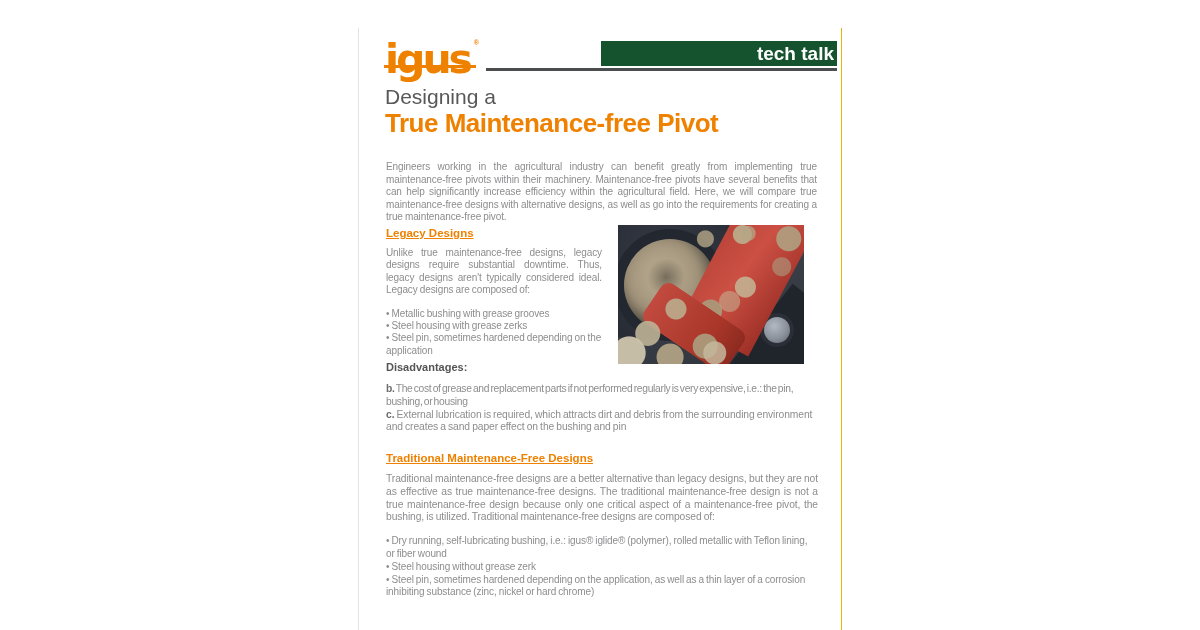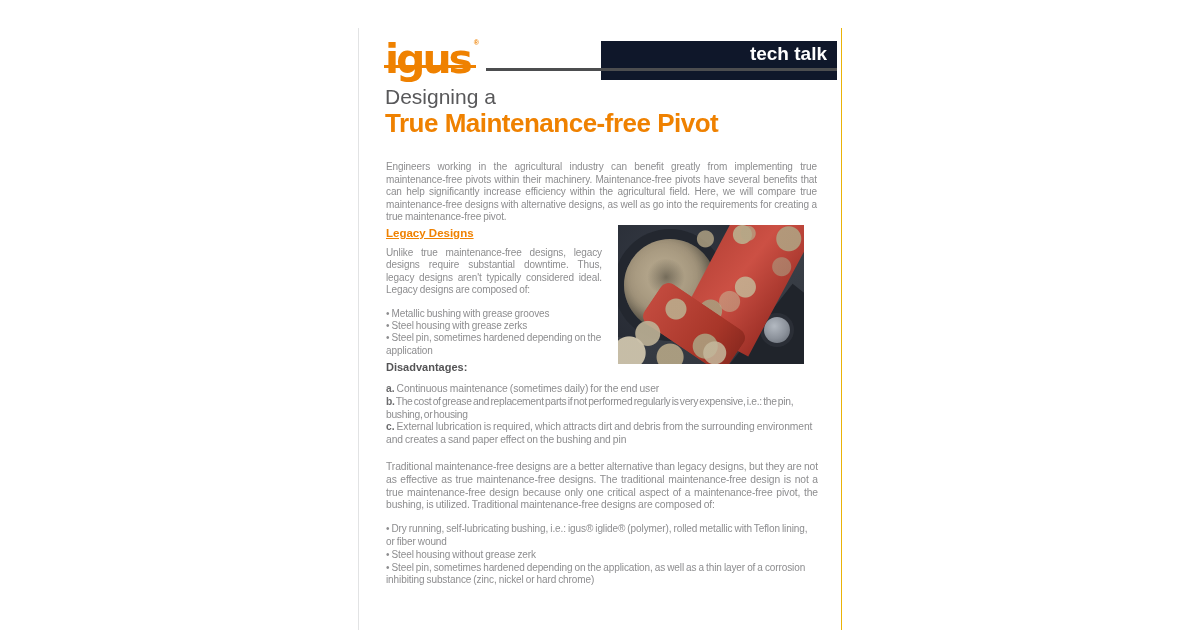--- a/index.html
+++ b/index.html
@@ -15,23 +15,23 @@
   }
   
   .logo-wrap{position:absolute;left:26px;top:8px;width:96px;height:52px;}
   .logo-text{
     font-family:"DejaVu Sans", sans-serif;font-weight:bold;
     font-size:41px;line-height:46px;color:#ef8100;letter-spacing:-3px;
   }
   .logo-bar{position:absolute;left:-1px;top:29px;width:92px;height:3px;background:#ef8100;}
   .logo-reg{position:absolute;right:2px;top:3px;font-size:7px;color:#ef8100;font-weight:bold;}
   .techtalk{
-    position:absolute;left:242px;top:13px;width:236px;height:39px;box-sizing:border-box;
-    background:#0f172a;color:#ffffff;font-size:19px;font-weight:bold;
-    text-align:right;padding-right:10px;line-height:25px;letter-spacing:0;
+    position:absolute;left:242px;top:13px;width:236px;height:25px;box-sizing:border-box;
+    background:#14532d;color:#ffffff;font-size:19px;font-weight:bold;
+    text-align:right;padding-right:3px;line-height:25px;letter-spacing:0;
   }
   .rule{position:absolute;left:127px;top:40px;width:351px;height:3px;background:#4c4d4f;}
   .kicker{position:absolute;left:26px;top:57px;font-size:21px;color:#58585a;}
   .title{position:absolute;left:26px;top:80px;font-size:26px;font-weight:bold;color:#ef8100;letter-spacing:-0.5px;}
   
   .bodytext{color:#8d8d8f;text-align:justify;letter-spacing:-0.1px;word-spacing:-0.6px;}
   .intro{position:absolute;left:27px;top:133px;width:431px;font-size:10px;line-height:12.6px;}
   .section-h{font-size:11.5px;font-weight:bold;color:#ef8100;margin:0;text-decoration:underline;}
   .legacy{position:absolute;left:27px;top:199px;width:216px;}
   .legacy p{margin:8px 0 0 0;font-size:10px;line-height:12.4px;}
@@ -144,27 +144,27 @@
     <div class="dark-corner"></div>
     <div class="pin"></div>
     <div class="red-arm"></div>
     <div class="red-cyl"></div>
     <div class="mud-overlay"></div>
   </div>
 
   <div class="disadvantages">
     <h3 class="dis-h">Disadvantages:</h3>
     <div class="dis-items">
-      <div class="dis-item"><span class="pfx">a.</span> <span>Continuous maintenance (sometimes daily) for the end user</span></div>
       <div class="dis-item tight"><span class="pfx">b.</span> <span>The cost of grease and replacement parts if not performed regularly is very expensive, i.e.: the pin, bushing, or housing</span></div>
       <div class="dis-item"><span class="pfx">c.</span> <span>External lubrication is required, which attracts dirt and debris from the surrounding environment and creates a sand paper effect on the bushing and pin</span></div>
     </div>
   </div>
 
   <div class="traditional">
+    <h3 class="section-h">Traditional Maintenance-Free Designs</h3>
     <p class="bodytext">Traditional maintenance-free designs are a better alternative than legacy designs, but they are not as effective as true maintenance-free designs. The traditional maintenance-free design is not a true maintenance-free design because only one critical aspect of a maintenance-free pivot, the bushing, is utilized. Traditional maintenance-free designs are composed of:</p>
     <div class="bullets">
       <div class="bullet bodytext"><span class="btext">Dry running, self-lubricating bushing, i.e.: igus® iglide® (polymer), rolled metallic with Teflon lining, or fiber wound</span></div>
       <div class="bullet bodytext"><span class="btext">Steel housing without grease zerk</span></div>
       <div class="bullet bodytext"><span class="btext">Steel pin, sometimes hardened depending on the application, as well as a thin layer of a corrosion inhibiting substance (zinc, nickel or hard chrome)</span></div>
     </div>
   </div>
 
   <div class="footer-link">Learn more at www.igus.com/info/industries-agriculture</div>
   <div class="bottom-bar"></div>

